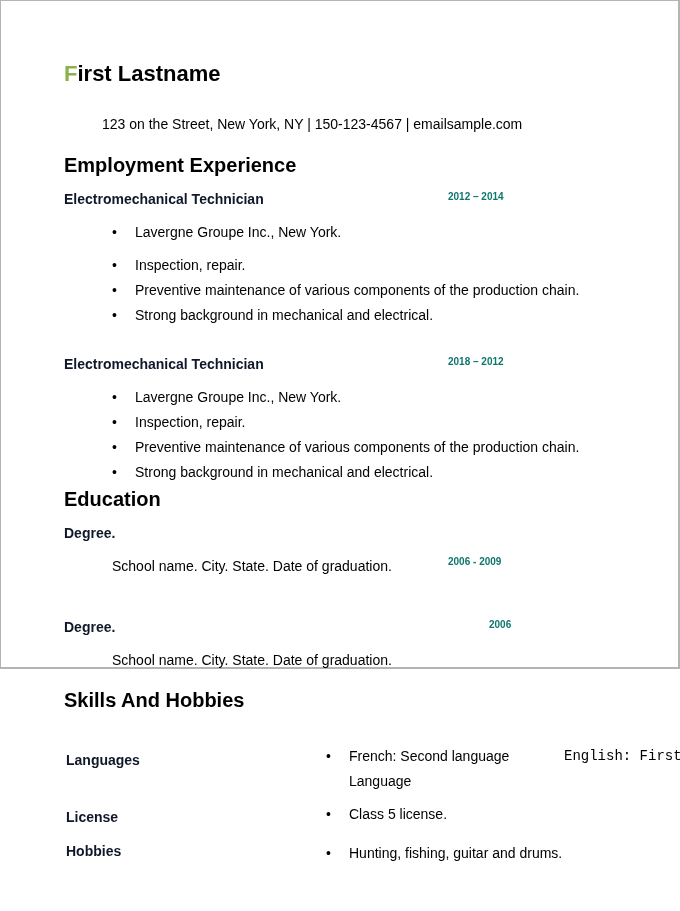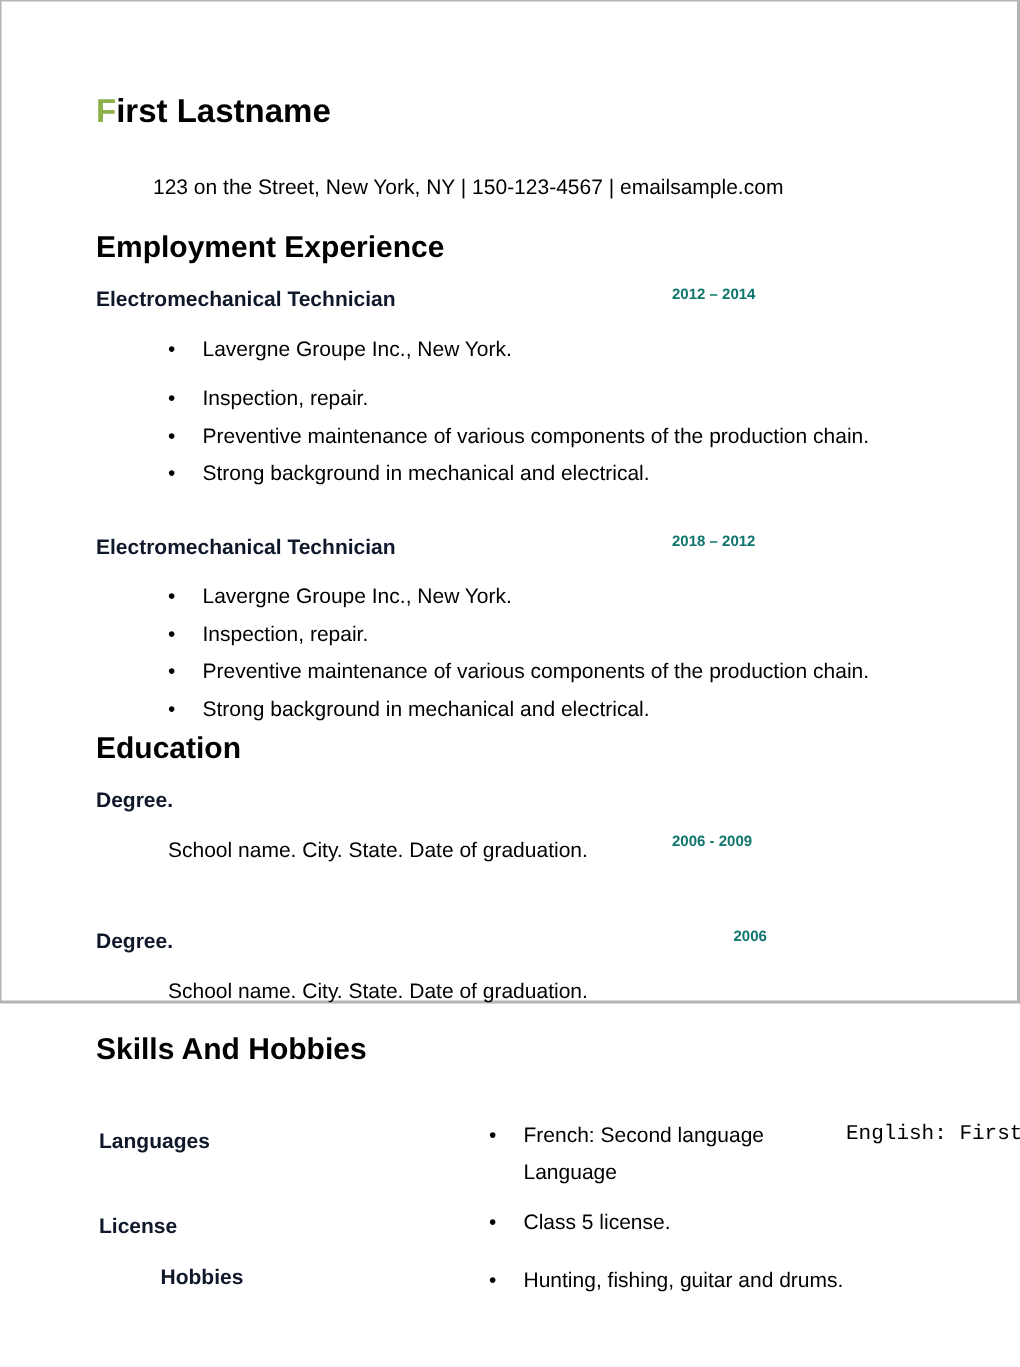--- a/index.html
+++ b/index.html
@@ -76,19 +76,19 @@
   </div>
   <div class="abs body-text" style="left:563px; top:747px;font-family:Liberation Mono, monospace;">English: First</div>
   <div class="abs body-text" style="left:348px; top:772px;">Language</div>
 
   <div class="abs skill-label" style="left:65px; top:808px;">License</div>
   <div class="abs body-text" style="left:348px; top:805px;">
     <span class="abs" style="left:-23px; top:0;">•</span>
     <span>Class 5 license.</span>
   </div>
 
-  <div class="abs skill-label" style="left:65px; top:842px;margin-left:41px;">Hobbies</div>
+  <div class="abs skill-label" style="left:65px; top:842px;">Hobbies</div>
   <div class="abs body-text" style="left:348px; top:844px;">
     <span class="abs" style="left:-23px; top:0;">•</span>
     <span>Hunting, fishing, guitar and drums.</span>
   </div>
 
 </div>
 
 </body></html>

